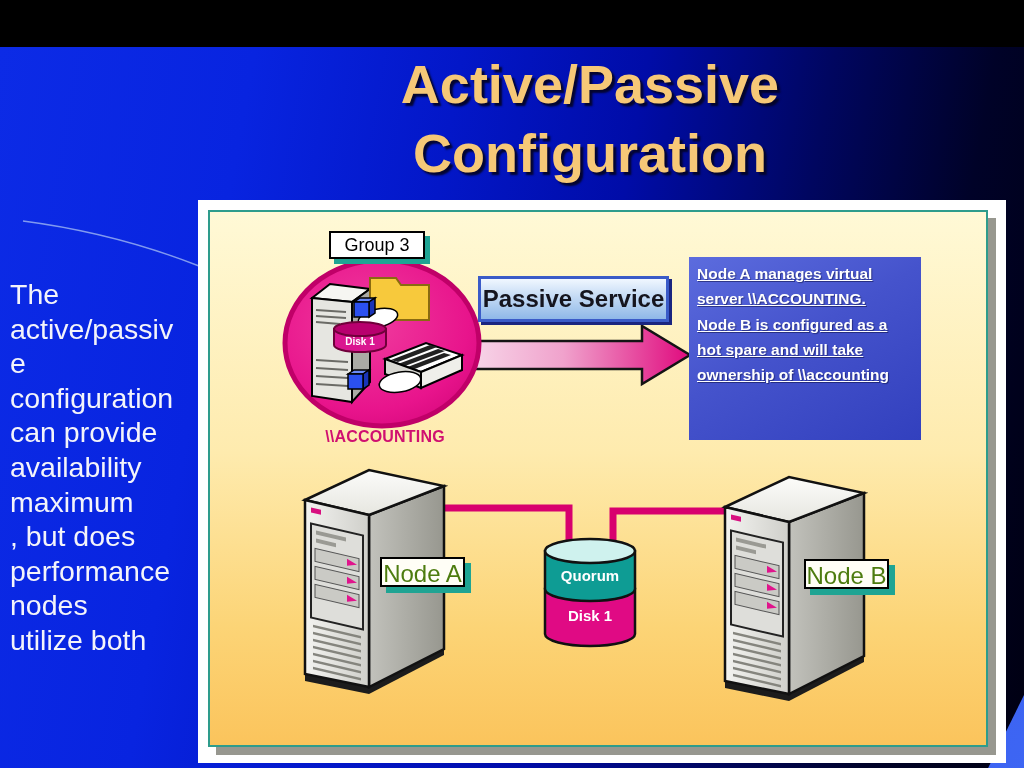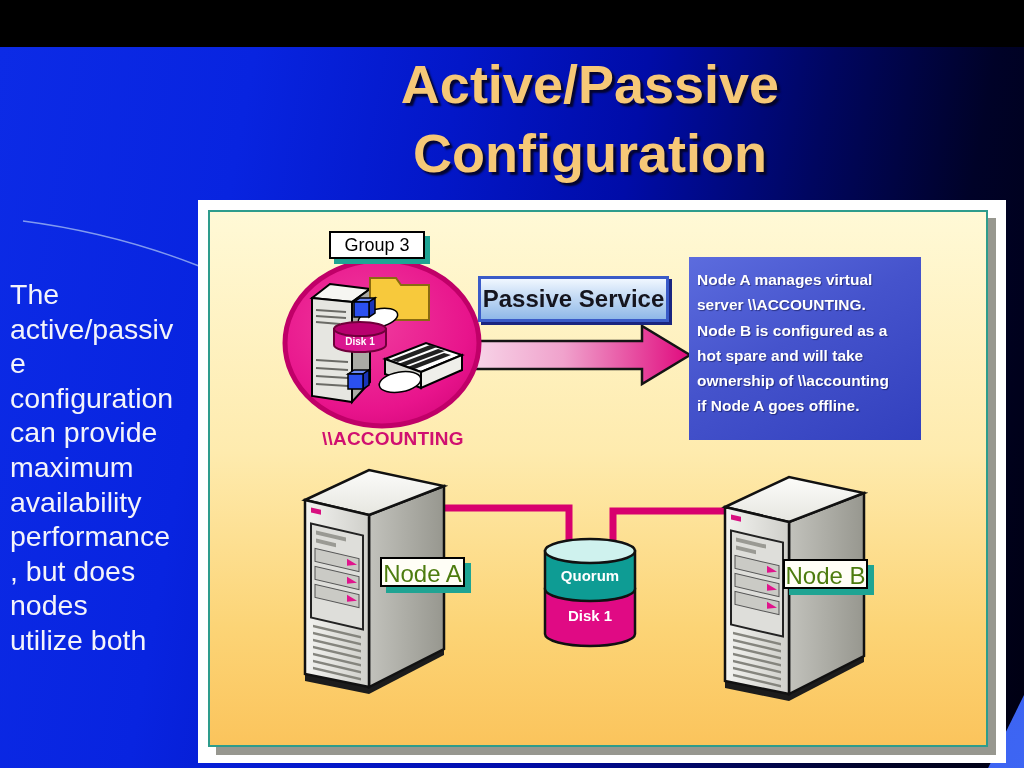--- a/index.html
+++ b/index.html
@@ -17,34 +17,34 @@
     font-size:28.5px;line-height:34.6px;}
   .frame{position:absolute;left:198px;top:153px;width:808px;height:563px;background:#FFFFFF;}
   .panel{position:absolute;left:10px;top:10px;width:776px;height:533px;
     border:2px solid #2E9C8C;
     background:linear-gradient(to bottom,#FFF9D6 0%,#FEEBAE 45%,#FCD476 78%,#FBC45C 100%);
     box-shadow:8px 8px 0 rgba(125,125,115,.8);}
   .diagram-svg{position:absolute;left:0;top:0;}
   .overlay{position:absolute;box-sizing:border-box;}
   .group1{left:119px;top:19px;width:96px;height:28px;background:#FFFFFF;border:2px solid #000;
     box-shadow:5px 5px 0 #1FA493;text-align:center;font-size:18px;line-height:24px;color:#000;}
-  .share{left:112px;top:216px;width:126px;text-align:center;font-size:19px;font-weight:bold;
+  .share{left:112px;top:216px;width:126px;text-align:center;font-size:16px;font-weight:bold;
     color:#D01070;letter-spacing:.2px;}
   .cluster{left:268px;top:64px;width:191px;height:46px;border:3px solid #3A5BC8;
     background:linear-gradient(to bottom,#F0F7FF 0%,#C3DAF4 45%,#8FB8E8 100%);
     box-shadow:3px 3px 0 #1A2580;text-align:center;font-size:24px;font-weight:bold;
     line-height:40px;color:#15151E;}
-  .note{left:479px;top:45px;width:232px;height:183px;padding:10px 8px;
+  .note{left:479px;top:45px;width:232px;height:183px;padding:4px 8px;
     background:linear-gradient(150deg,#5C6CDE 0%,#4553CC 45%,#3240BE 100%);
     color:#FFFFFF;font-size:15.5px;font-weight:bold;line-height:25.3px;
-    text-shadow:1px 1px 1px rgba(0,0,40,.45);}
+    text-shadow:1px 1px 1px rgba(0,0,40,.45);text-decoration:underline;}
   .node-label{width:85px;height:30px;background:#FFFEF6;border:2px solid #000;
     box-shadow:6px 6px 0 #1FA493;text-align:center;font-size:24px;line-height:30px;color:#4d7c0f;}
   .node-a{left:170px;top:345px;}
-  .node-b{left:573px;top:347px;}
+  .node-b{left:594px;top:347px;}
 </style>
 </head>
 <body>
 
 <div class="slide">
   <div class="corner-band"></div>
   <svg class="bg-curve" width="1024" height="768" viewBox="0 0 1024 768">
     <path d="M23,174 Q115,186 199,219" fill="none" stroke="#9FB6F2" stroke-width="1.4" opacity="0.8"></path>
   </svg>
 
@@ -52,24 +52,24 @@
     <div>Active/Passive</div>
     <div>Configuration</div>
   </div>
 
   <div class="body-text">
     <div>The</div>
     <div>active/passiv</div>
     <div>e</div>
     <div>configuration</div>
     <div>can provide</div>
+    <div>availability</div>
     <div>maximum</div>
-    <div>availability</div>
+    <div>, but does</div>
     <div>performance</div>
-    <div>, but does</div>
     <div>nodes</div>
     <div>utilize both</div>
   </div>
 
   <div class="frame">
     <div class="panel">
 
       <svg class="diagram-svg" width="776" height="533" viewBox="0 0 776 533">
         <defs>
           <linearGradient id="arrowGrad" x1="0" y1="0" x2="1" y2="0">
@@ -204,20 +204,19 @@
       <div class="overlay share">\\ACCOUNTING</div>
       <div class="overlay cluster">
         <span>Passive Service</span>
       </div>
       <div class="overlay note">
         <div>Node A manages virtual</div>
         <div>server \\ACCOUNTING.</div>
         <div>Node B is configured as a</div>
         <div>hot spare and will take</div>
         <div>ownership of \\accounting</div>
-        <div>if Node A goes offline.</div>
       </div>
       <div class="overlay node-label node-a">Node A</div>
       <div class="overlay node-label node-b">Node B</div>
 
     </div>
   </div>
 </div>
 
 </body></html>

